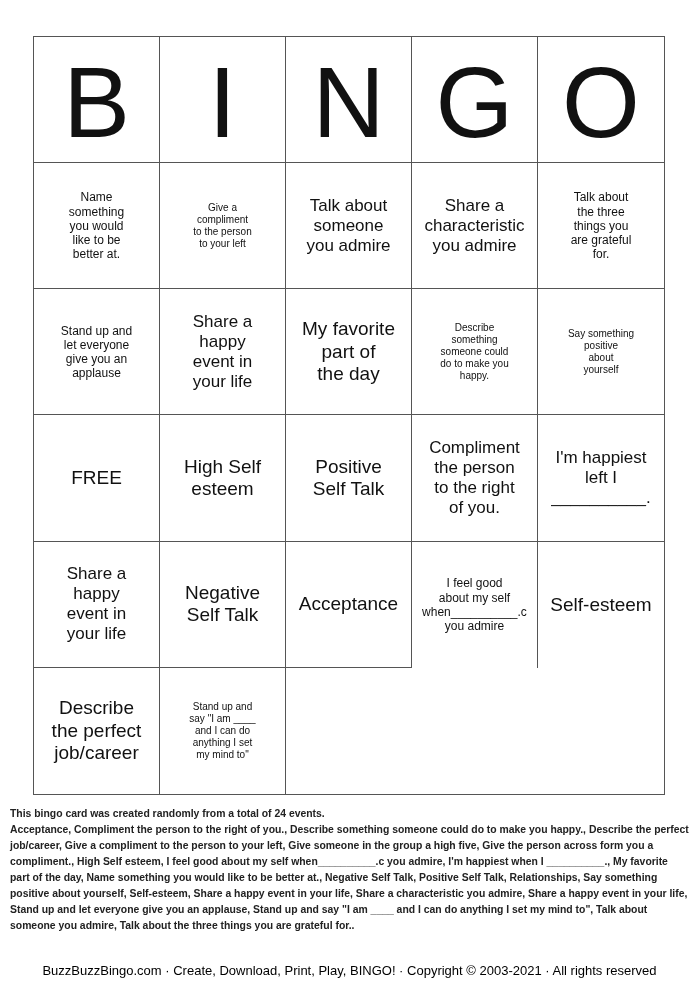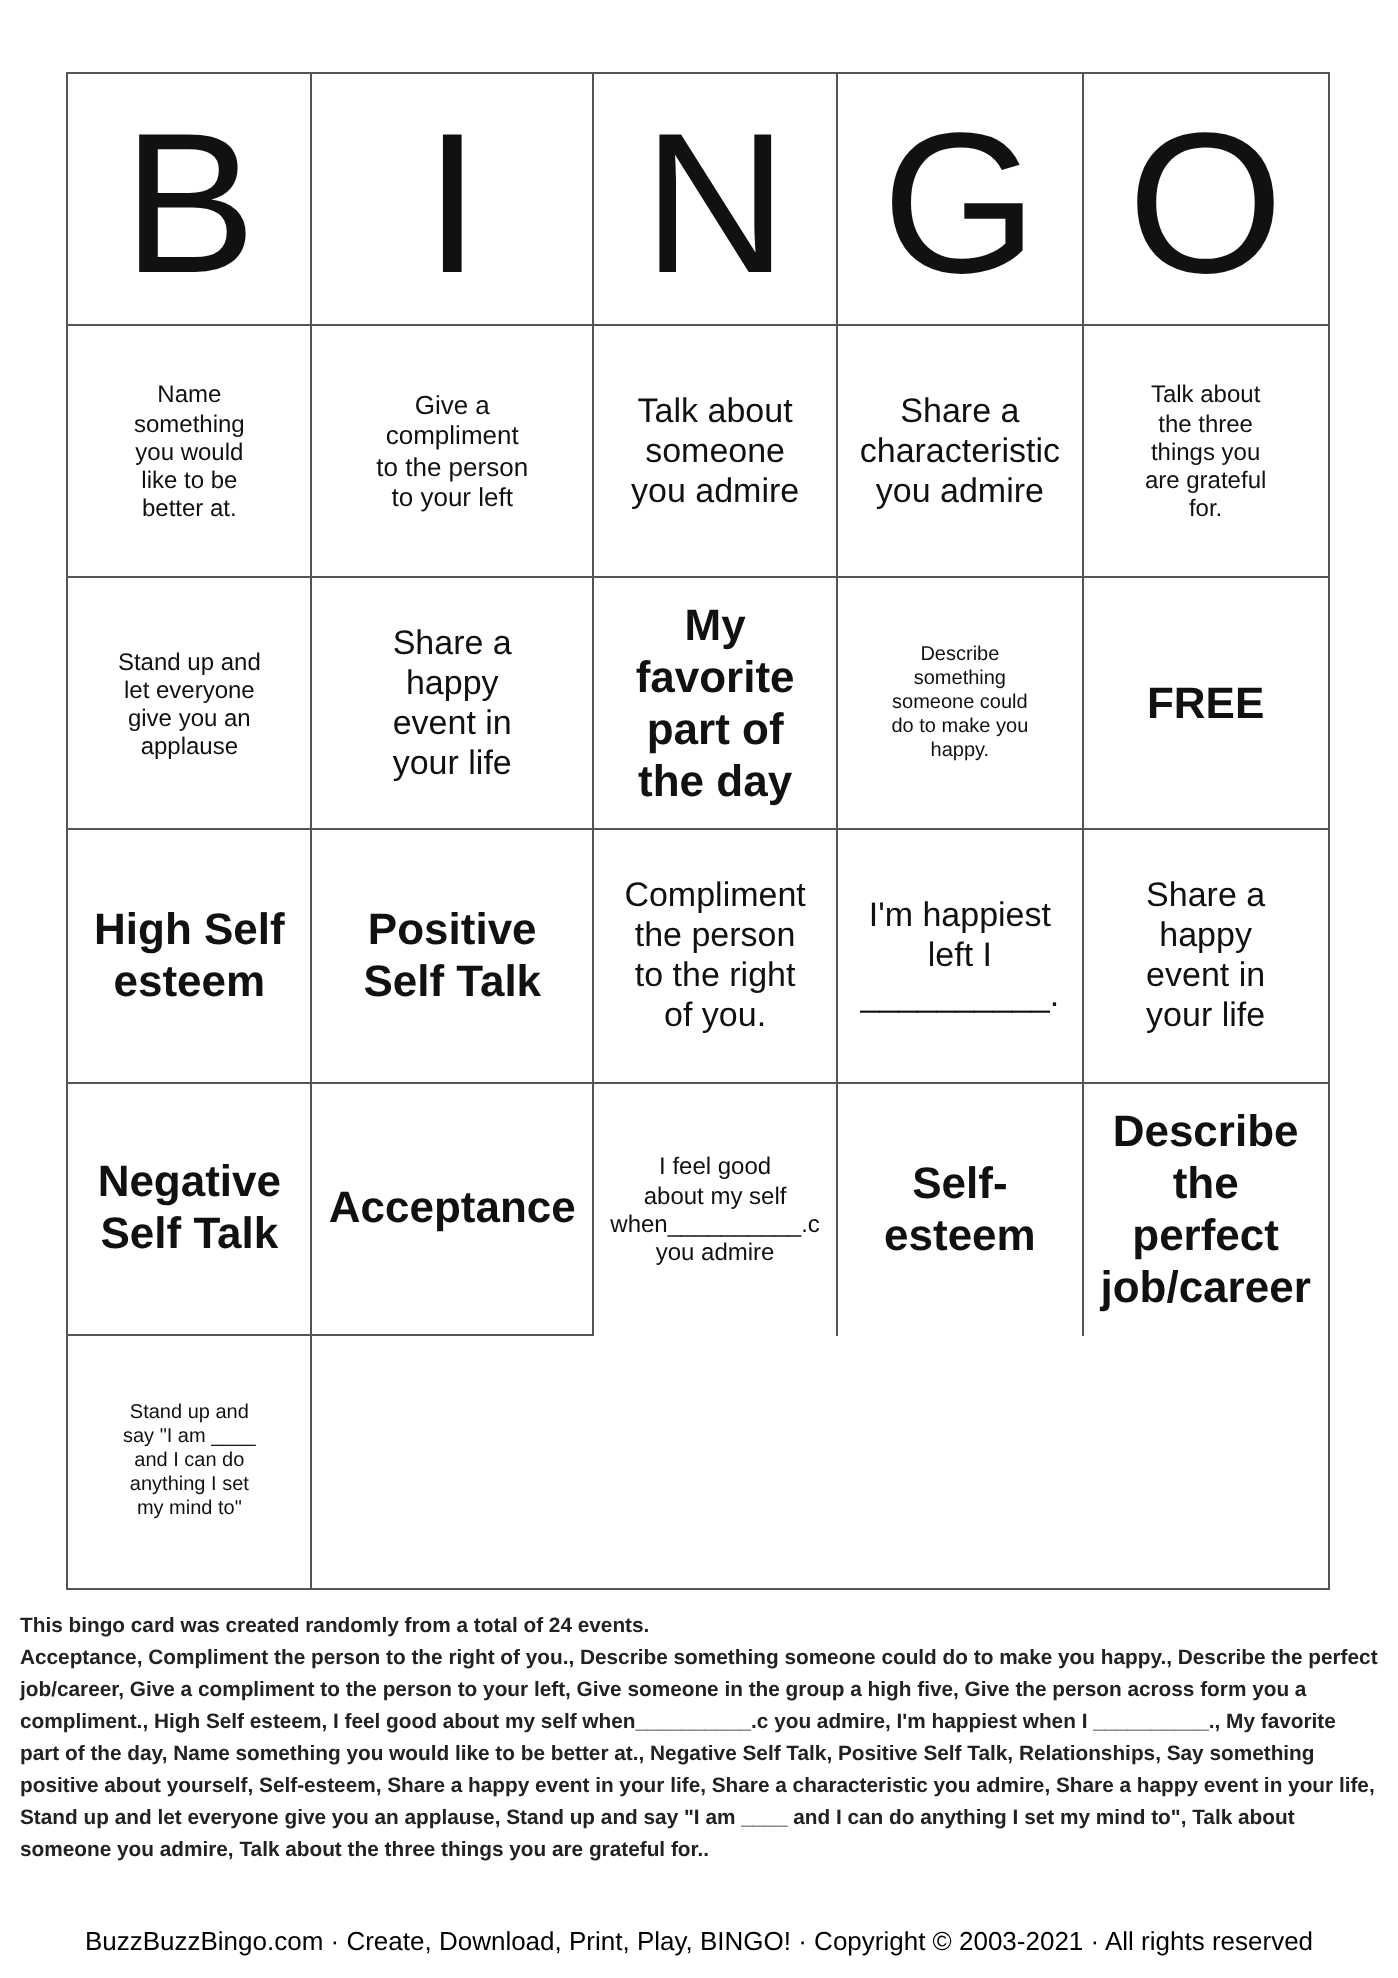--- a/index.html
+++ b/index.html
@@ -10,23 +10,23 @@
   .grid { position:absolute; left:0; top:0; width:100%; height:100%;
           display:grid; grid-template-columns:repeat(5, 1fr); grid-template-rows:repeat(6, 1fr); }
   .cell { border-right:1px solid #555; border-bottom:1px solid #555;
           display:flex; align-items:center; justify-content:center; text-align:center;
           box-sizing:border-box; padding:0 8px; line-height:1.18; }
   .cell:nth-child(5n) { border-right:none; }
   .cell.lastrow { border-bottom:none; }
   .hdr { font-size:100px; line-height:1; padding-top:4px; }
   .s10 { font-size:10px; }
   .s12 { font-size:12px; }
-  .s13 { font-size:13px; }
+  .s13 { font-size:10px; }
   .s17 { font-size:17px; }
-  .s19 { font-size:22px;font-weight:bold; }
+  .s19 { font-size:19px; }
   .txt { white-space:pre-line; }
   .info { position:absolute; left:10px; top:806px; width:680px; font-size:10.4px; line-height:16px; color:#222; }
   .info p { margin:0;font-weight:bold; }
   .footer { position:absolute; left:0; top:963px; width:699px; text-align:center; font-size:13px; color:#000000; }
 </style>
 </head>
 <body>
 
 <div class="card">
   <div class="grid">
@@ -85,20 +85,26 @@
 the day</span>
       </div>
     <div class="cell s10">
         <span class="txt">Describe
 something
 someone could
 do to make you
 happy.</span>
       </div>
 
+    <div class="cell s13">
+        <span class="txt">Say something
+positive
+about
+yourself</span>
+      </div>
     <div class="cell s19">
         <span class="txt">FREE</span>
       </div>
     <div class="cell s19">
         <span class="txt">High Self
 esteem</span>
       </div>
     <div class="cell s19">
         <span class="txt">Positive
 Self Talk</span>

